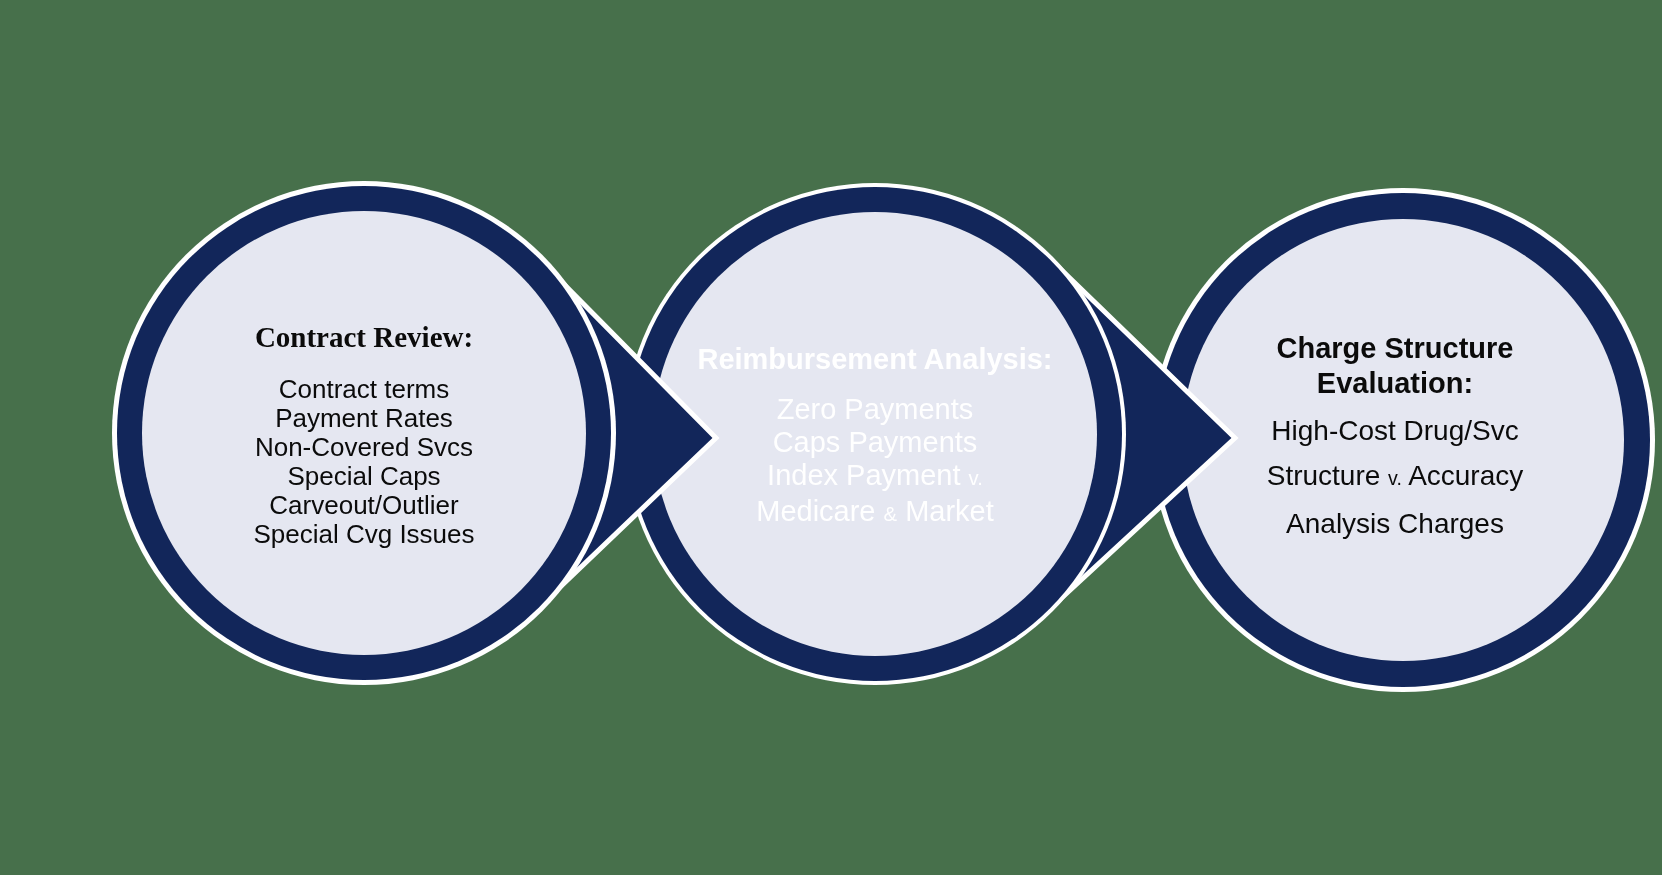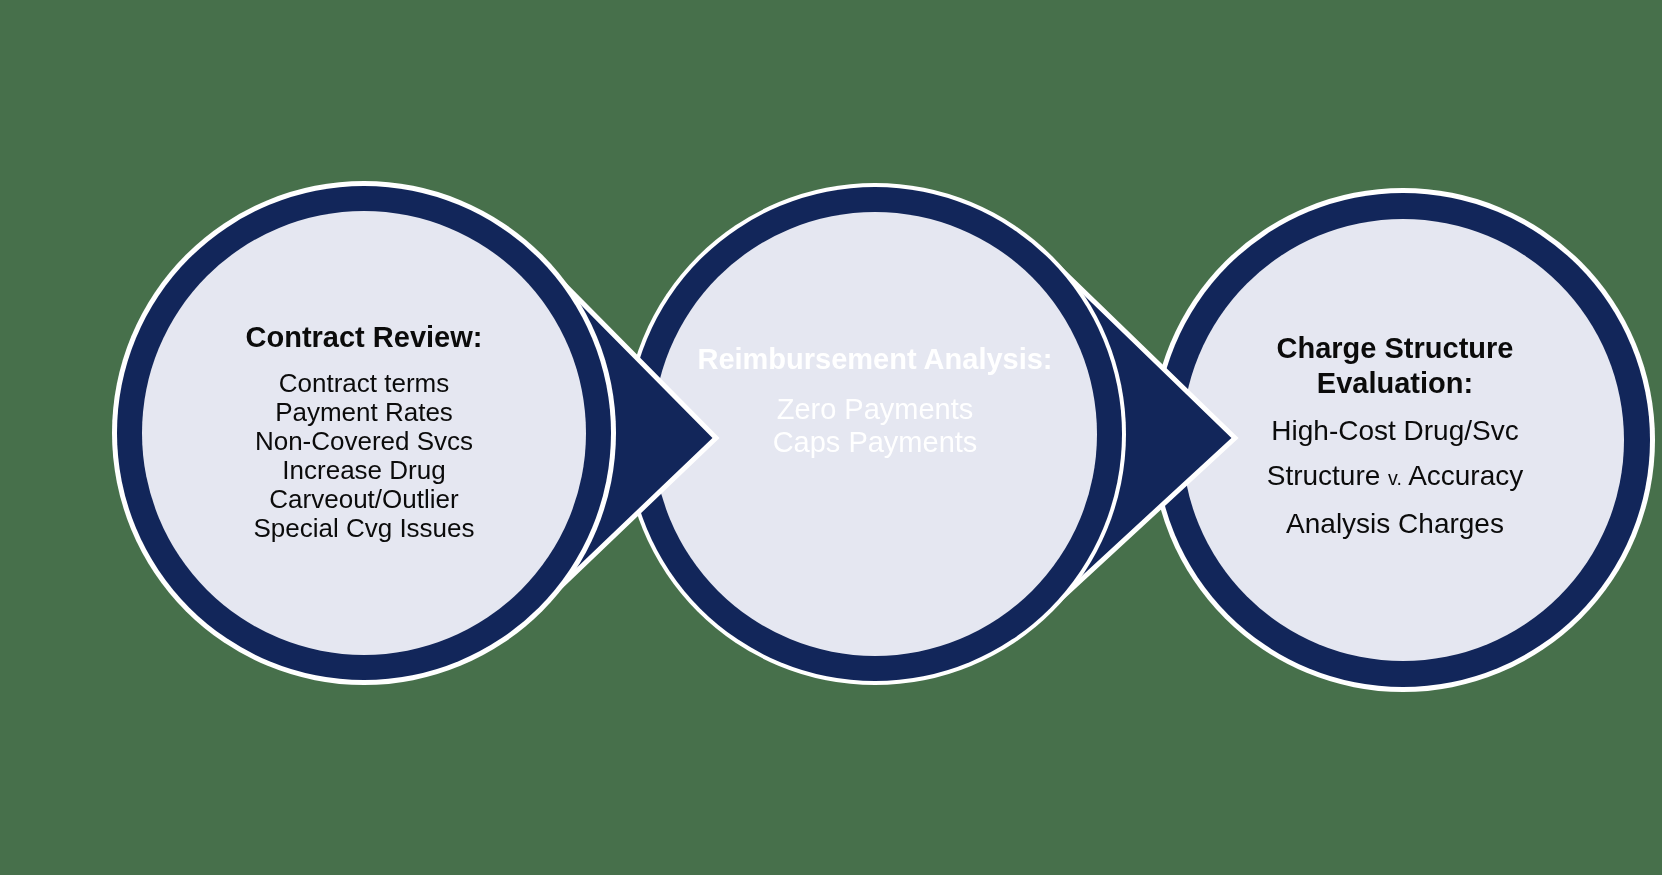--- a/index.html
+++ b/index.html
@@ -31,21 +31,21 @@
     color: #0b0b0b;
   }
   .text-block .title {
     font-weight: bold;
   }
   .small {
     font-size: 0.7em;
   }
   
   #tb1 { left: 154px; top: 320px; width: 420px; }
-  #tb1 .title { font-size: 29px; line-height: 34px; margin-bottom: 15px; }
+  #tb1 .title { font-size: 29px; line-height: 34px; margin-bottom: 21px; font-family: Liberation Serif, serif; }
   #tb1 .line  { font-size: 26px; line-height: 29px; }
   
   #tb2 { left: 645px; top: 341px; width: 460px; }
   #tb2 .title { font-size: 29px; line-height: 36px; margin-bottom: 16px; }
   #tb2 .line  { font-size: 29px; line-height: 33px; text-align: center; }
   
   #tb3 { left: 1165px; top: 331px; width: 460px; }
   #tb3 .title { font-size: 29px; line-height: 35px; margin-bottom: 7px;
                 width: 340px; margin-left: auto; margin-right: auto; }
   #tb3 .line  { font-size: 28px; line-height: 45px; }
@@ -75,31 +75,33 @@
     <circle cx="364" cy="433" r="247" fill="#12265A"></circle>
     <circle cx="364" cy="433" r="222" fill="#E5E7F1"></circle>
   </svg>
 
   <div class="text-block" id="tb1" style="color: rgb(11, 11, 11);">
     <div class="title">Contract Review:</div>
     <div class="lines">
         <div class="line"><span>Contract terms</span></div>
         <div class="line"><span>Payment Rates</span></div>
         <div class="line"><span>Non-Covered Svcs</span></div>
-        <div class="line"><span>Increase Drug</span></div>
+        <div class="line"><span>Special Caps</span></div>
         <div class="line"><span>Carveout/Outlier</span></div>
         <div class="line"><span>Special Cvg Issues</span></div>
       </div>
   </div>
 
   <div class="text-block" id="tb2" style="color: #ffffff;">
     <div class="title">Reimbursement Analysis:</div>
     <div class="lines">
         <div class="line"><span>Zero Payments</span></div>
         <div class="line"><span>Caps Payments</span></div>
+        <div class="line"><span>Index Payment </span><span class="small">v.</span></div>
+        <div class="line"><span>Medicare </span><span class="small">&amp;</span><span> Market</span></div>
       </div>
   </div>
 
   <div class="text-block" id="tb3" style="color: rgb(11, 11, 11);">
     <div class="title">Charge Structure Evaluation:</div>
     <div class="lines">
         <div class="line"><span>High-Cost Drug/Svc</span></div>
         <div class="line"><span>Structure </span><span class="small">v.</span><span> Accuracy</span></div>
         <div class="line"><span>Analysis Charges</span></div>
       </div>

